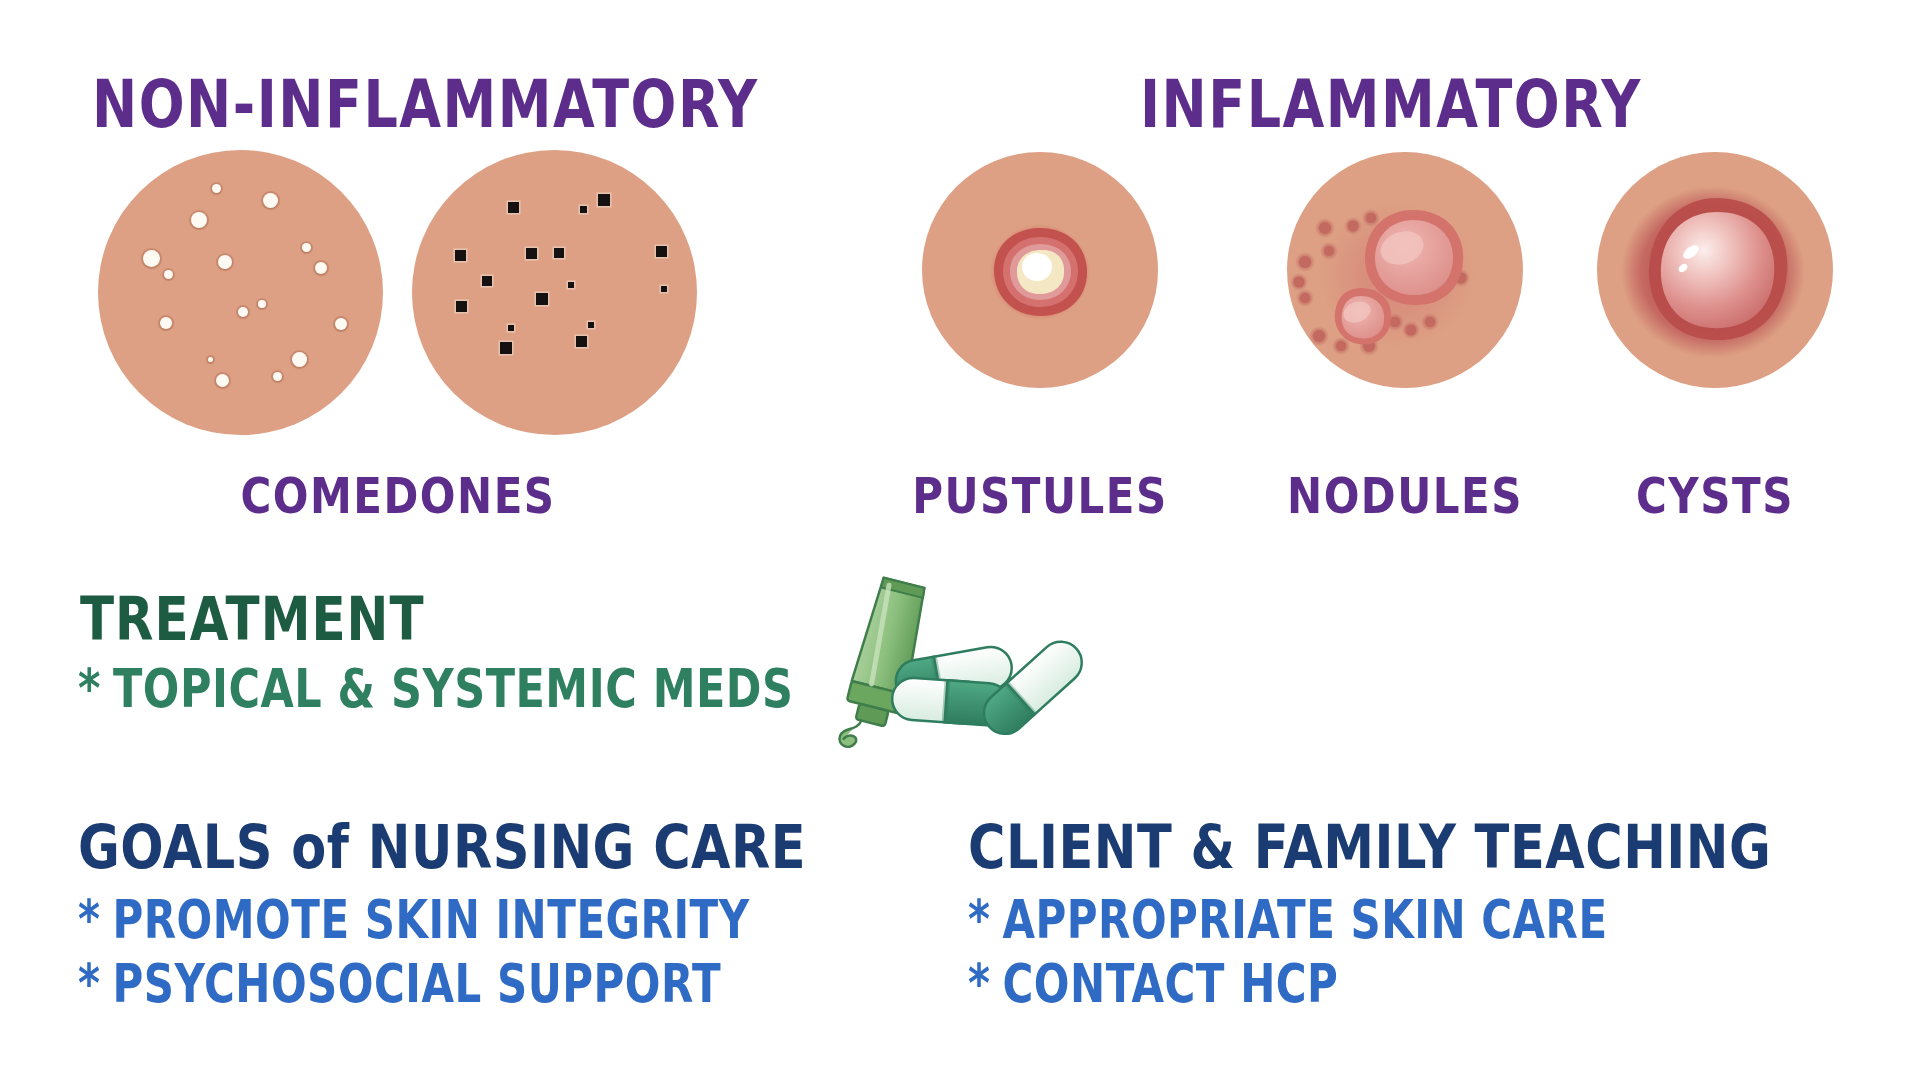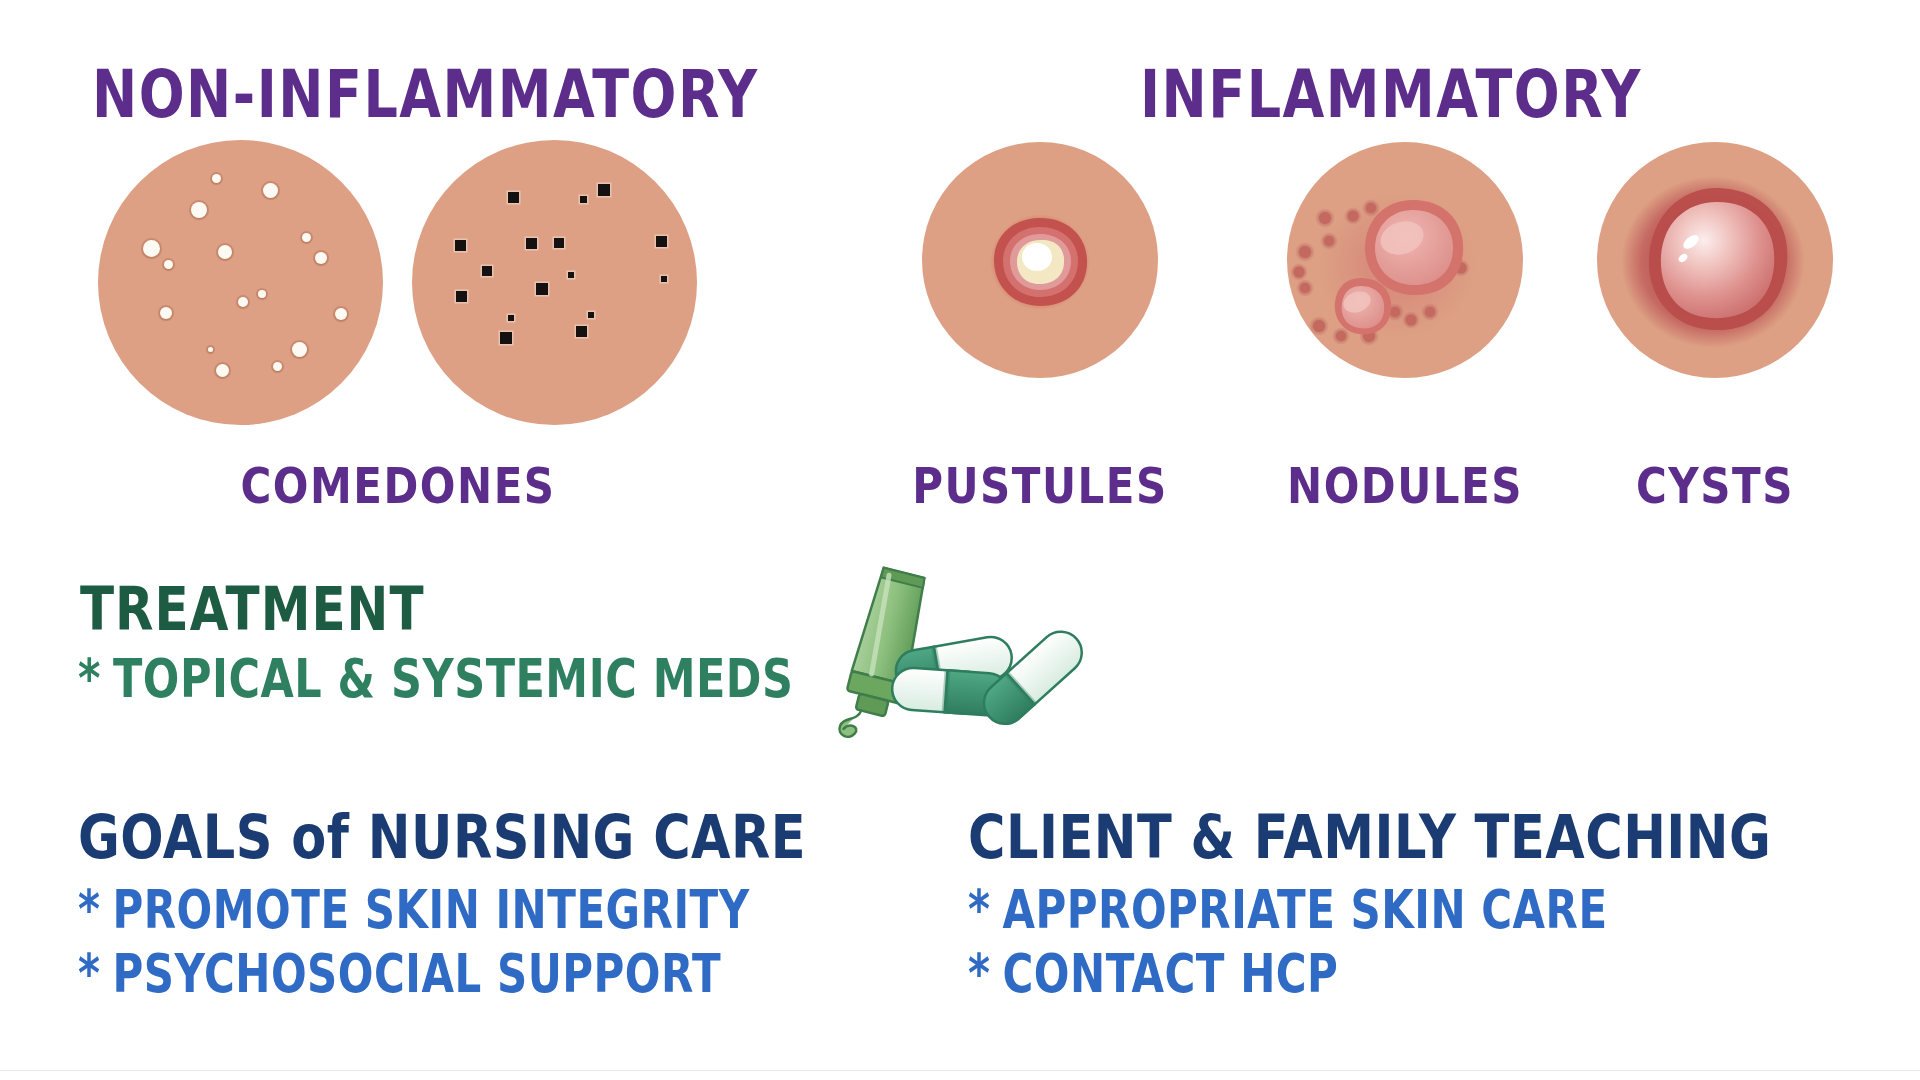--- a/index.html
+++ b/index.html
@@ -11,21 +11,21 @@
   body {
     width: 1920px;
     height: 1080px;
     position: relative;
     overflow: hidden;
     font-family: "DejaVu Sans", "Liberation Sans", sans-serif;
     background: #ffffff;
   }
   .stage {
     position: absolute;
-    left: 0; top: 0;
+    left: 0; top: 10px;
     width: 1920px;
     height: 880px;
   }
 
   
   .cat-heading {
     position: absolute;
     color: #5d2d8c;
     font-weight: 700;
     letter-spacing: 1.5px;

